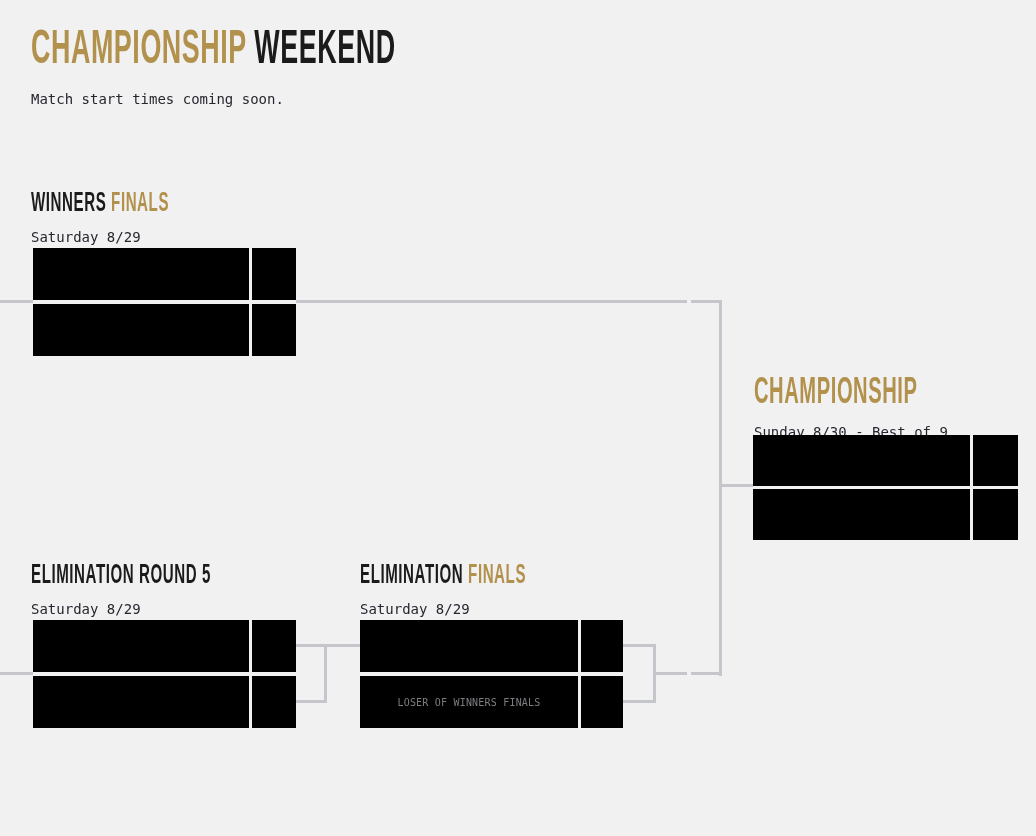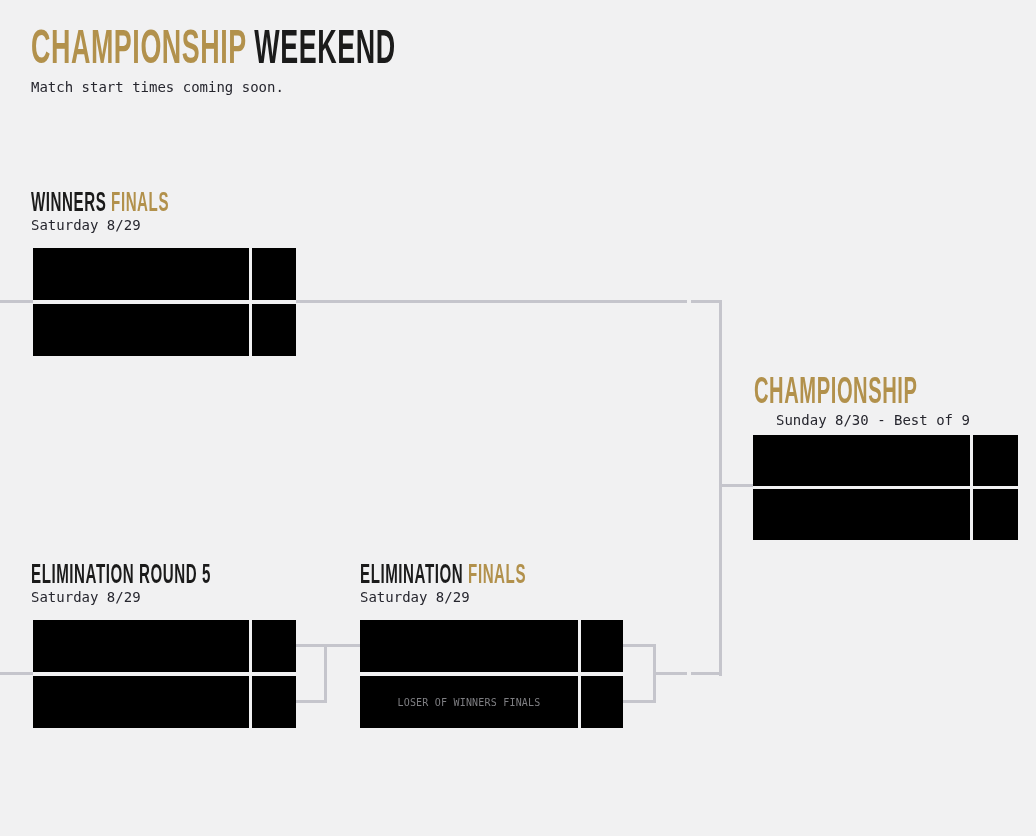--- a/index.html
+++ b/index.html
@@ -28,20 +28,21 @@
   .fs27 { font-size: 27px; }
   .accent { color: #b2914c; }
   .ink { color: #1b1b1b; }
   
   .mono {
     font-family: "DejaVu Sans Mono", monospace;
     font-size: 14px;
     line-height: 1;
     color: #26262e;
     white-space: nowrap;
+    margin-top: 12px;
   }
   
   .slot-name, .slot-score {
     position: absolute;
     background: #000000;
   }
   .slot-name {
     display: flex;
     align-items: center;
     justify-content: center;
@@ -70,21 +71,21 @@
   <div class="slot-name" style="left:33px; top:248px; width:216px; height:52px;">
       <span class="placeholder-text"></span>
     </div>
   <div class="slot-score" style="left:252px; top:248px; width:44px; height:52px;"><span class="placeholder-text"></span></div>
   <div class="slot-name" style="left:33px; top:304px; width:216px; height:52px;">
       <span class="placeholder-text"></span>
     </div>
   <div class="slot-score" style="left:252px; top:304px; width:44px; height:52px;"><span class="placeholder-text"></span></div>
 
   <div class="abs cond fs36" style="left:754px; top:373px;"><span class="accent">CHAMPIONSHIP</span></div>
-  <div class="abs mono" style="left:776px; top:413px;">Sunday 8/30 - Best of 9</div>
+  <div class="abs mono" style="left:754px; top:413px;">Sunday 8/30 - Best of 9</div>
 
   <div class="slot-name" style="left:753px; top:435px; width:217px; height:51px;">
       <span class="placeholder-text"></span>
     </div>
   <div class="slot-score" style="left:973px; top:435px; width:45px; height:51px;"><span class="placeholder-text"></span></div>
   <div class="slot-name" style="left:753px; top:489px; width:217px; height:51px;">
       <span class="placeholder-text"></span>
     </div>
   <div class="slot-score" style="left:973px; top:489px; width:45px; height:51px;"><span class="placeholder-text"></span></div>
 

